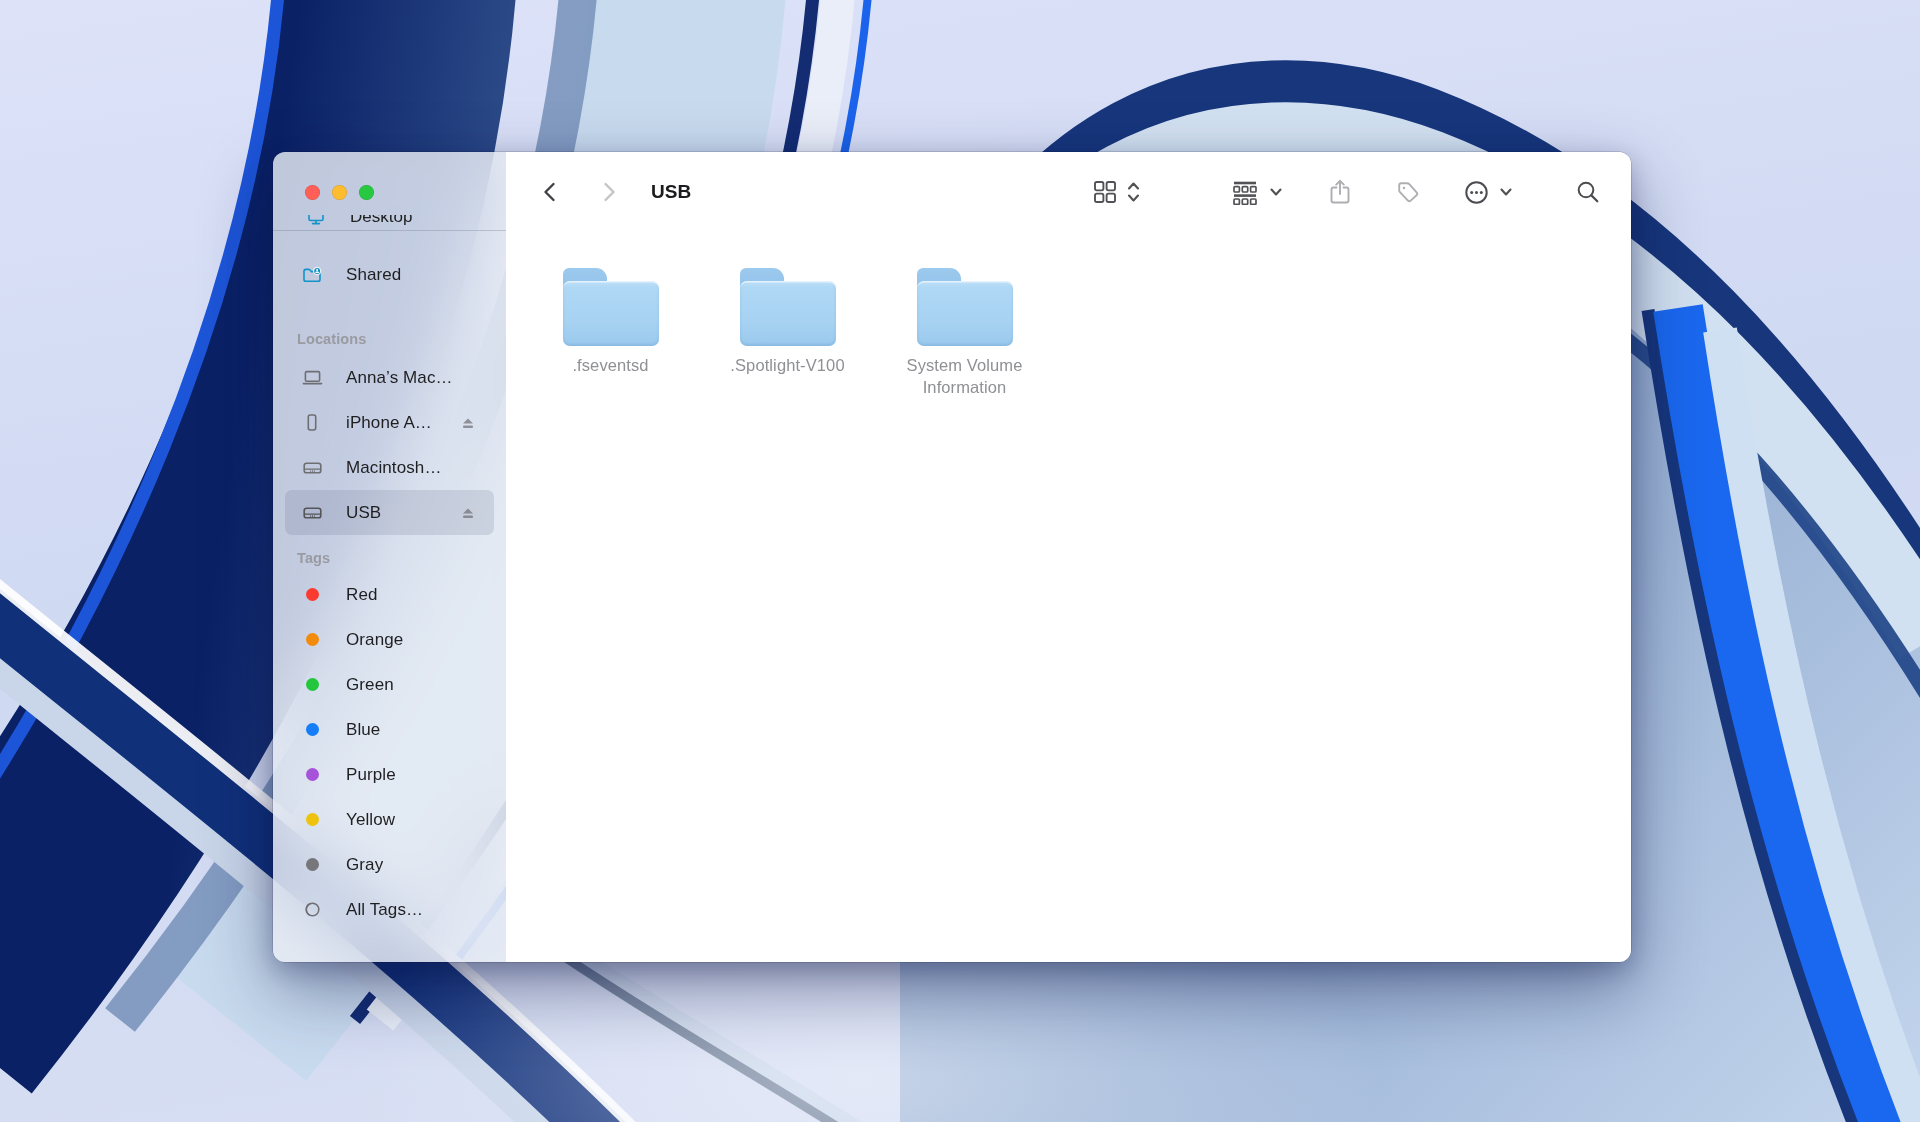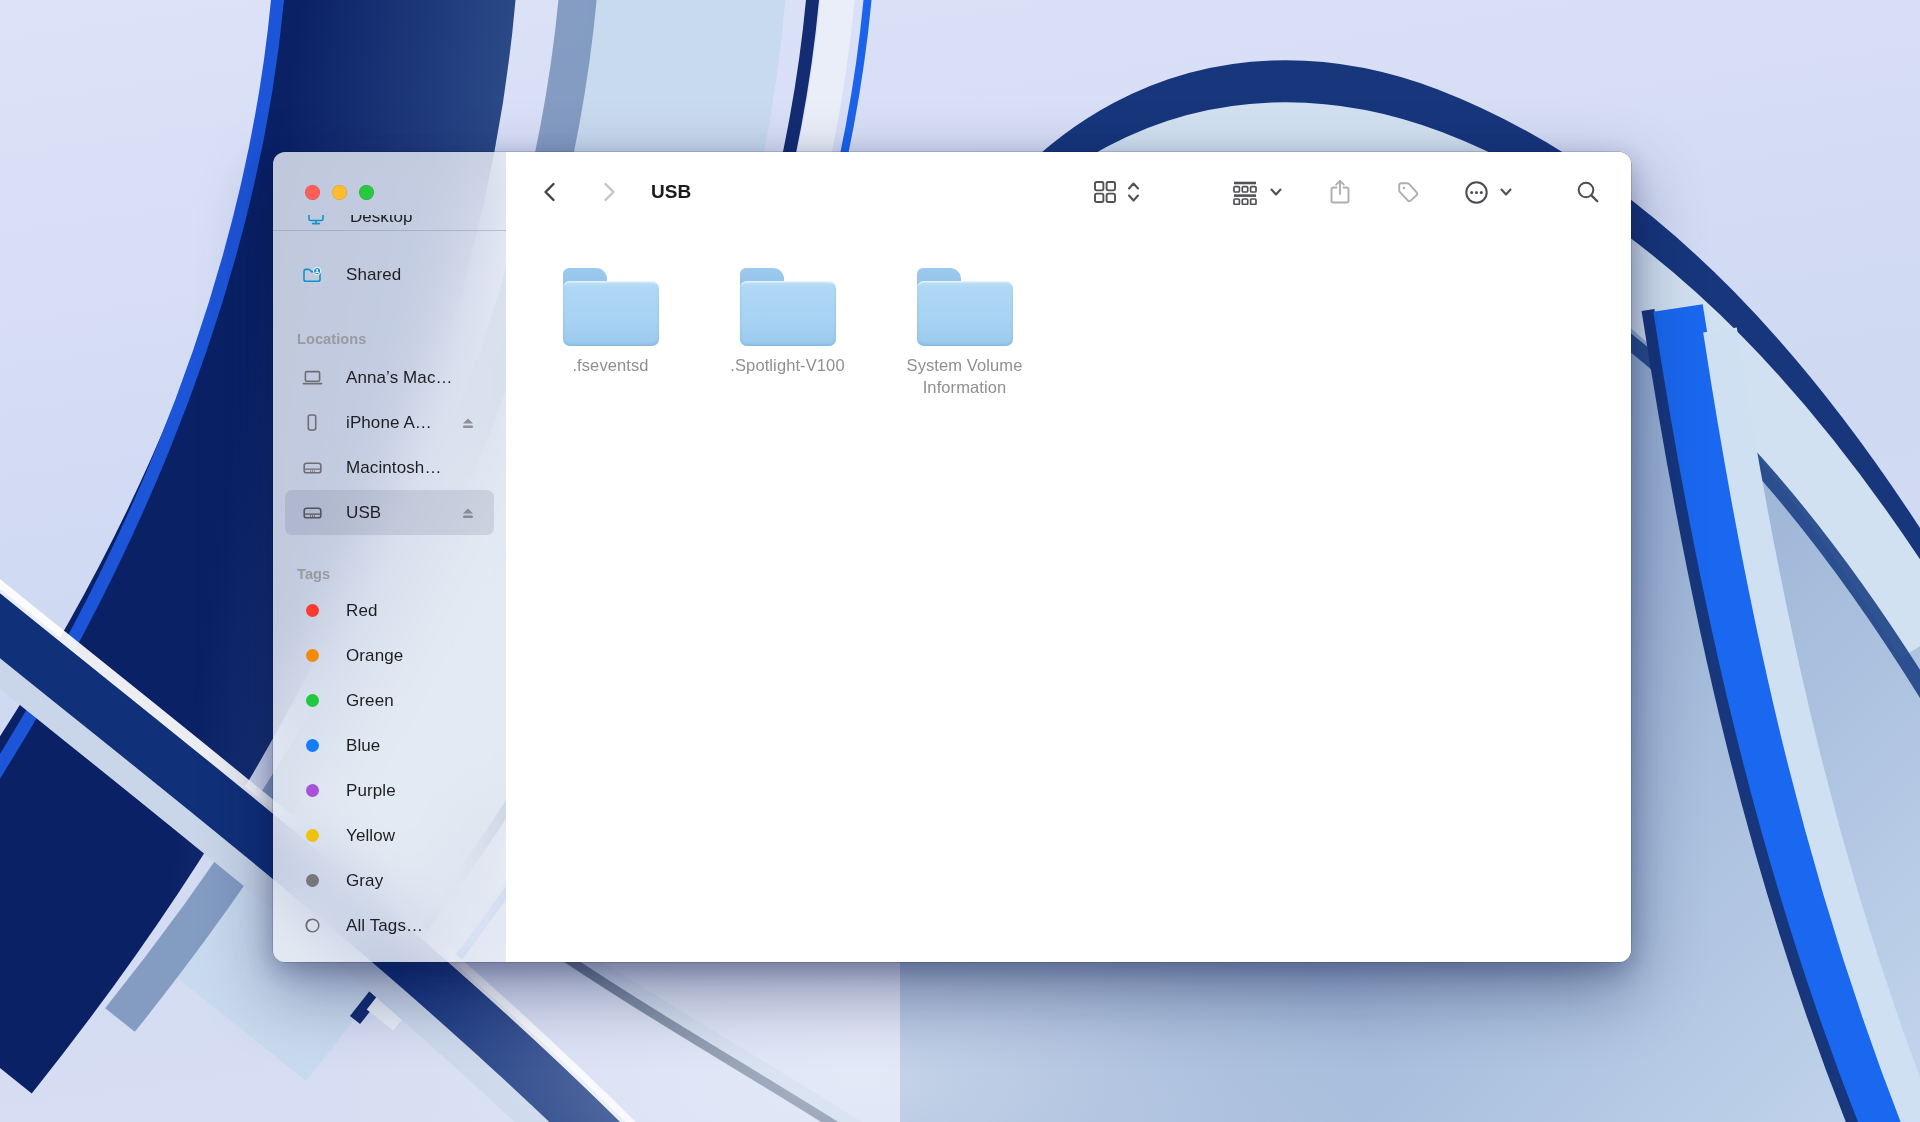--- a/index.html
+++ b/index.html
@@ -29,21 +29,21 @@
     border-top:1px solid rgba(110,120,140,.32); }
   .row { height:45px; display:flex; align-items:center; padding:0 18px 0 14px; border-radius:7px; }
   .row.selected { background:rgba(82,94,116,.16); }
   .row .ic { width:26px; display:flex; justify-content:center; align-items:center; margin-right:21px; flex:0 0 26px; }
   .row .lbl { font-size:17px; color:#1f1f21; letter-spacing:.1px; white-space:nowrap; overflow:hidden; }
   .row .eject { margin-left:auto; display:flex; }
   .sec-head { height:20px; display:flex; align-items:center; padding-left:12px;
     font-size:14.5px; font-weight:bold; color:#9a9aa1; letter-spacing:.1px; }
   .tag-dot { width:13px; height:13px; border-radius:50%; }
   .mt-shared { margin-top:21px; } .mt-loc-head { margin-top:32px; } .mt-first { margin-top:6px; }
-  .mt-tags-head { margin-top:29px; } .mt-tag-first { margin-top:4px; }
+  .mt-tags-head { margin-top:13px; } .mt-tag-first { margin-top:4px; }
 
   
   .main { flex:1; background:#ffffff; border-radius:0 12px 12px 0; display:flex; flex-direction:column; }
   .toolbar { height:80px; display:flex; align-items:center; padding:0 30px 0 32px; flex:0 0 80px; }
   .nav-btn { width:24px; height:28px; display:flex; align-items:center; justify-content:center; }
   .tb-title { font-size:19px; font-weight:bold; color:#1c1c1e; margin-left:30px; letter-spacing:.1px; }
   .tb-right { margin-left:auto; display:flex; align-items:center; }
   .tbtn { display:flex; align-items:center; justify-content:center; }
 
   .files { display:flex; flex-wrap:wrap; padding:36px 0 0 16px; align-items:flex-start; }

